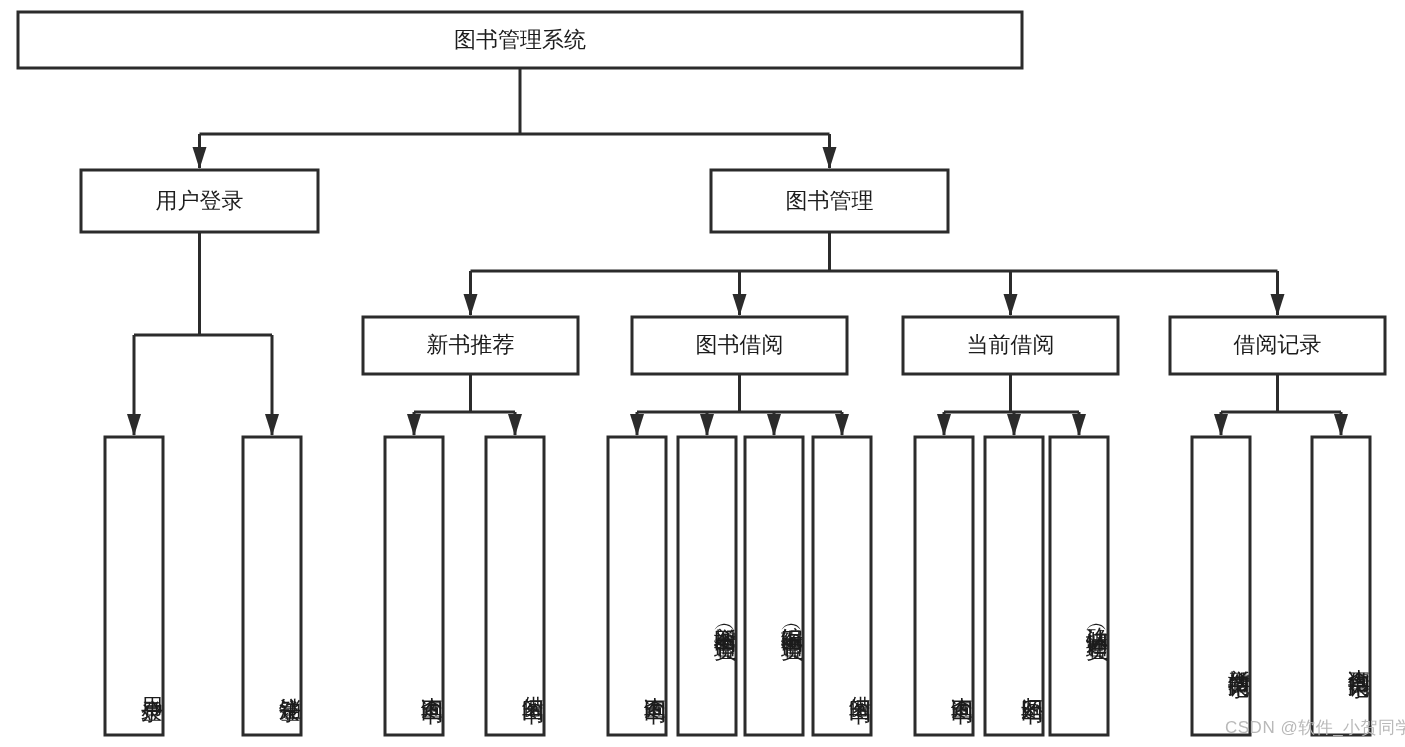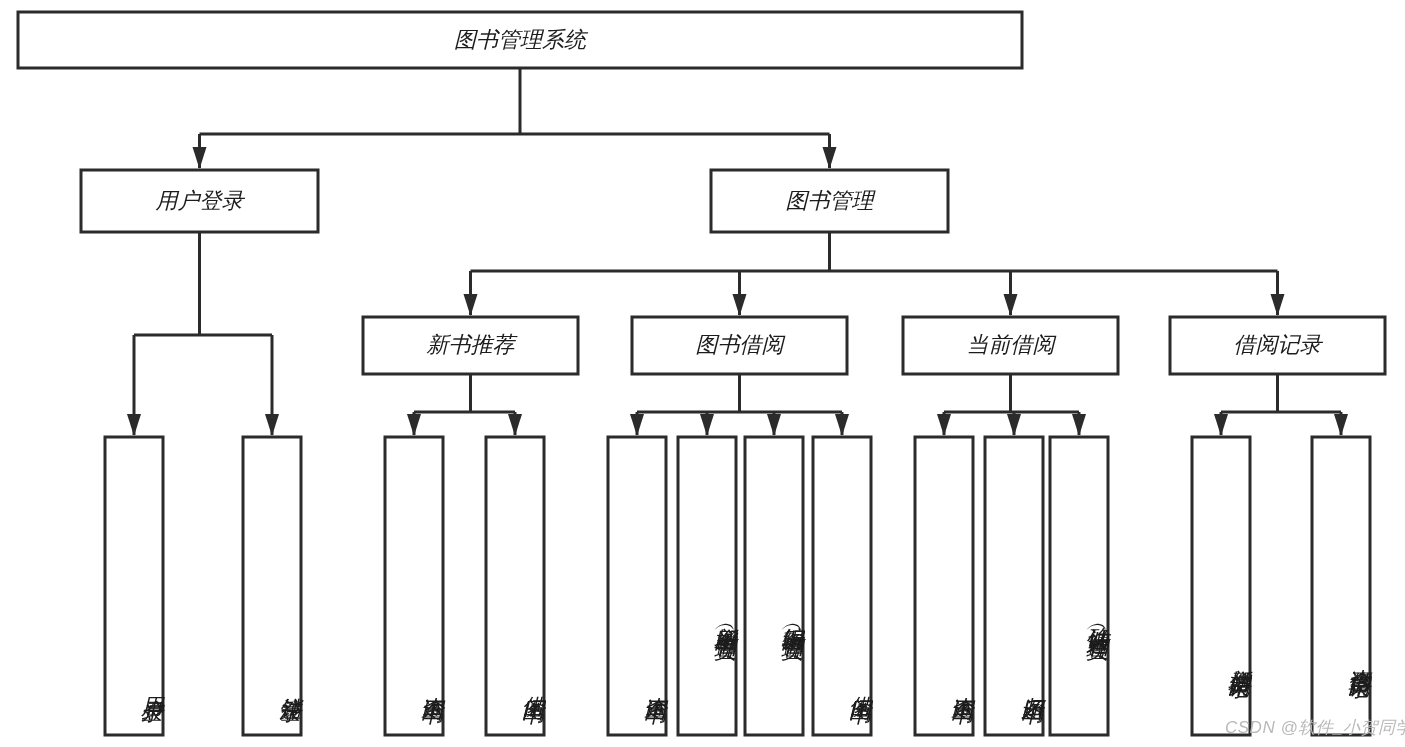--- a/index.html
+++ b/index.html
@@ -11,21 +11,20 @@
     width: 1405px;
     height: 747px;
     font-family: "Liberation Sans", "DejaVu Sans", sans-serif;
     overflow: hidden;
     position: relative;
   }
   #diagram-root {
     position: relative;
     width: 1405px;
     height: 647px;
-    font-style: italic;
   }
   svg.tree-canvas {
     position: absolute;
     top: 0;
     left: 0;
     width: 1405px;
     height: 747px;
   }
   .node-box {
     fill: #ffffff;

